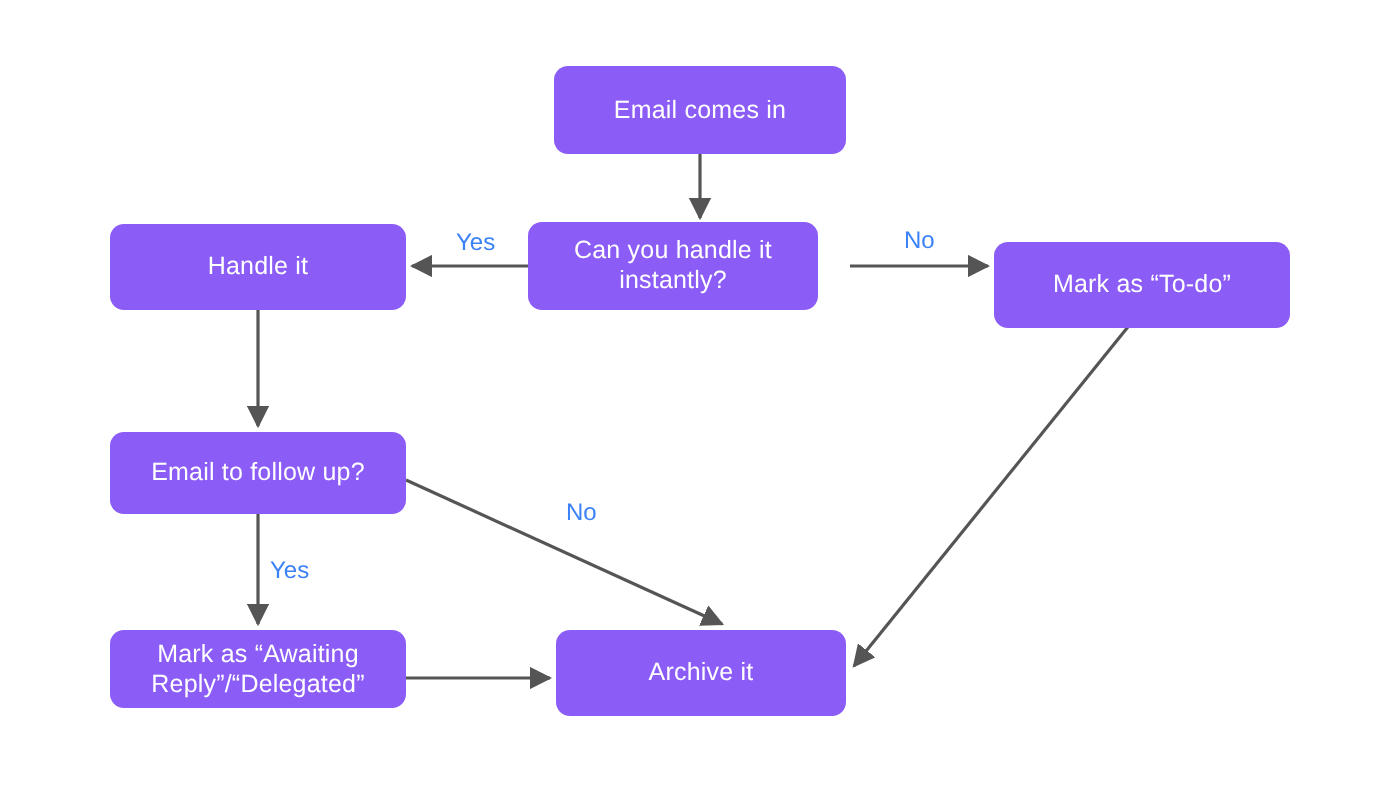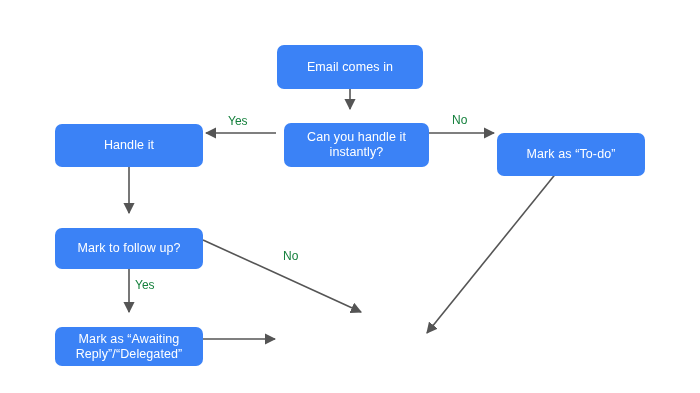--- a/index.html
+++ b/index.html
@@ -20,38 +20,37 @@
   }
   #edges {
     position: absolute;
     left: 0;
     top: 0;
     width: 700px;
     height: 393px;
   }
   .node {
     position: absolute;
-    background: #3b82f6;
+    background: #8b5cf6;
     border-radius: 7px;
     color: #ffffff;
     display: flex;
     align-items: center;
     justify-content: center;
     text-align: center;
     font-size: 12.5px;
     line-height: 15px;
     letter-spacing: 0.1px;
     box-sizing: border-box;
     padding: 6px 6px;
     z-index: 2;
-    margin-top: 12px;
   }
   .edge-label {
     position: absolute;
-    color: #15803d;
+    color: #3b82f6;
     font-size: 12px;
     line-height: 14px;
     white-space: nowrap;
     z-index: 3;
   }
 </style>
 </head>
 <body>
 
 <div id="canvas">
@@ -77,40 +76,43 @@
 
     <line x1="203" y1="339" x2="275" y2="339" stroke="#555555" stroke-width="1.6" marker-end="url(#arrow)"></line>
 
     <line x1="570" y1="156" x2="427" y2="333" stroke="#555555" stroke-width="1.6" marker-end="url(#arrow)"></line>
   </svg>
 
   <div class="node" style="left:277px; top:33px; width:146px; height:44px;">
     <span>Email comes in</span>
   </div>
 
-  <div class="node" style="left:284px; top:111px; width:145px; height:44px;">
+  <div class="node" style="left:264px; top:111px; width:145px; height:44px;">
     <span>Can you handle it instantly?</span>
   </div>
 
   <div class="node" style="left:55px; top:112px; width:148px; height:43px;">
     <span>Handle it</span>
   </div>
 
   <div class="node" style="left:497px; top:121px; width:148px; height:43px;">
     <span>Mark as “To-do”</span>
   </div>
 
   <div class="node" style="left:55px; top:216px; width:148px; height:41px;">
-    <span>Mark to follow up?</span>
+    <span>Email to follow up?</span>
   </div>
 
   <div class="node" style="left:55px; top:315px; width:148px; height:39px;">
     <span>Mark as “Awaiting Reply”/“Delegated”</span>
   </div>
 
+  <div class="node" style="left:278px; top:315px; width:145px; height:43px;">
+    <span>Archive it</span>
+  </div>
 
   <div class="edge-label" style="left:228px; top:114px;">Yes</div>
 
   <div class="edge-label" style="left:452px; top:113px;">No</div>
 
   <div class="edge-label" style="left:135px; top:278px;">Yes</div>
 
   <div class="edge-label" style="left:283px; top:249px;">No</div>
 
 </div>

